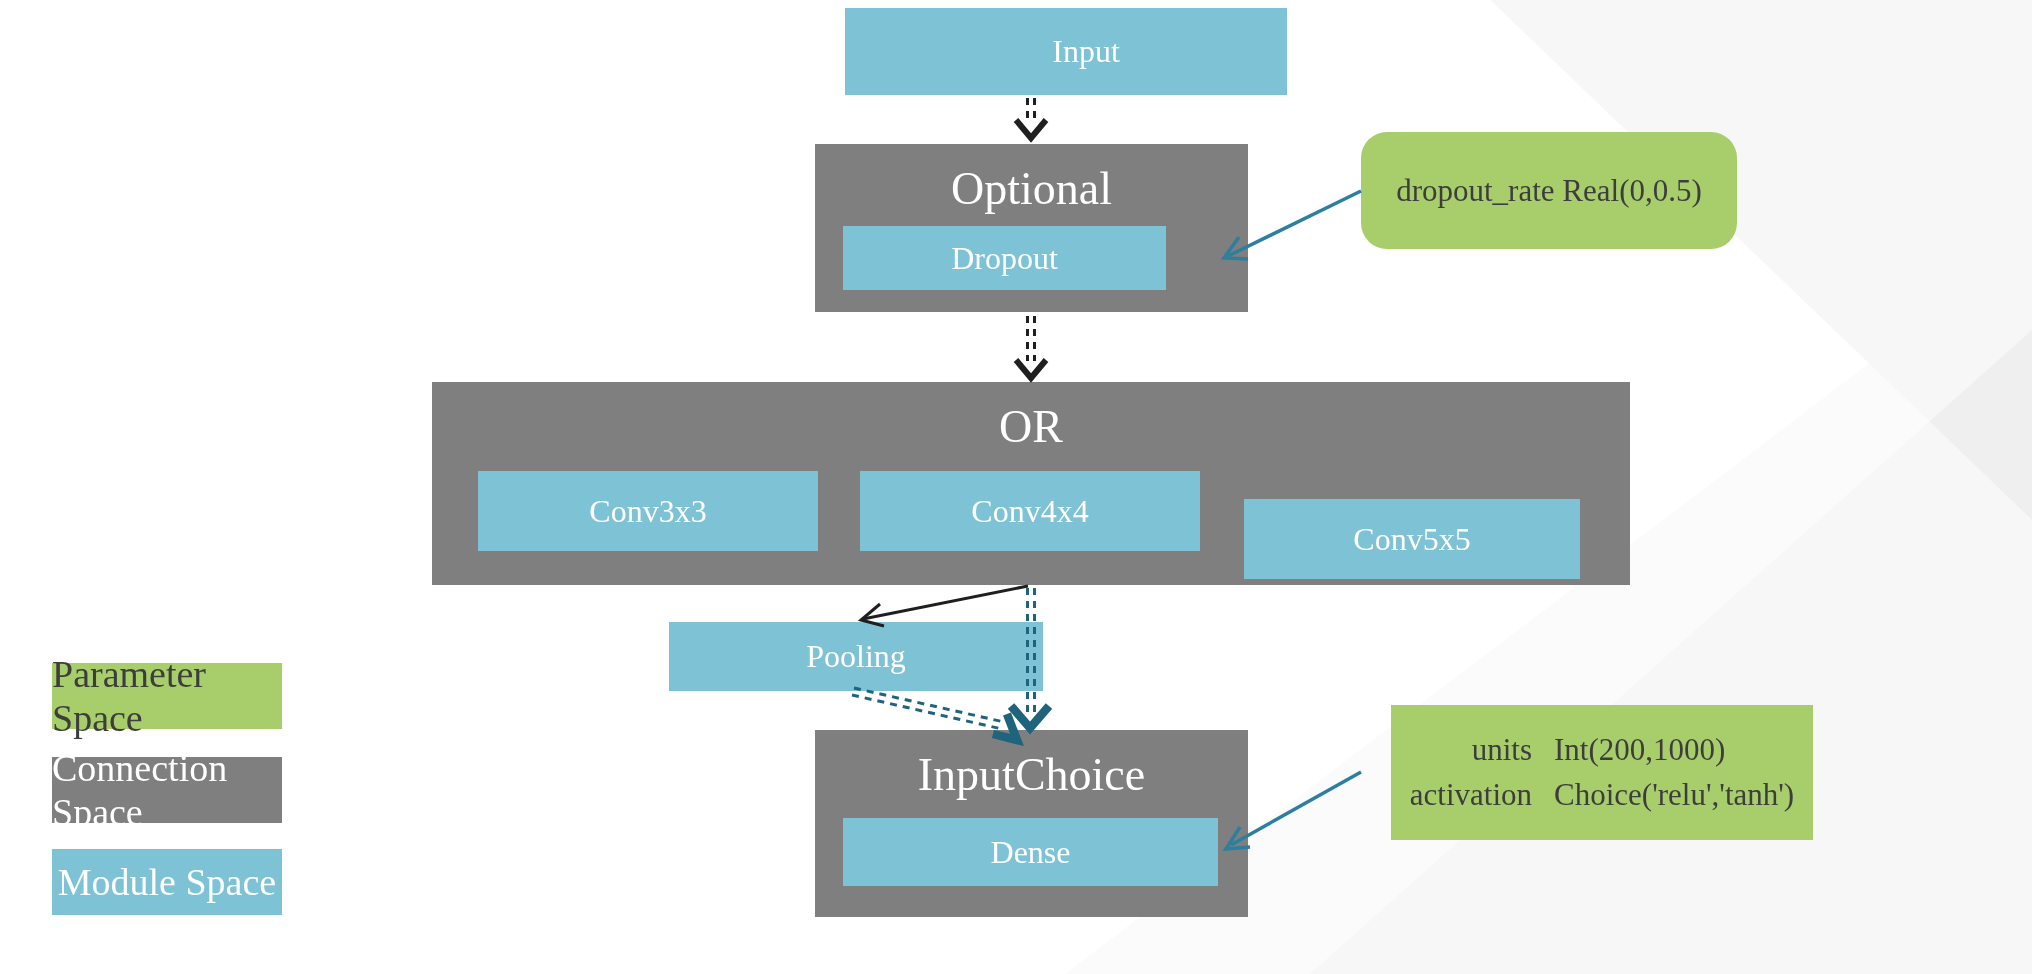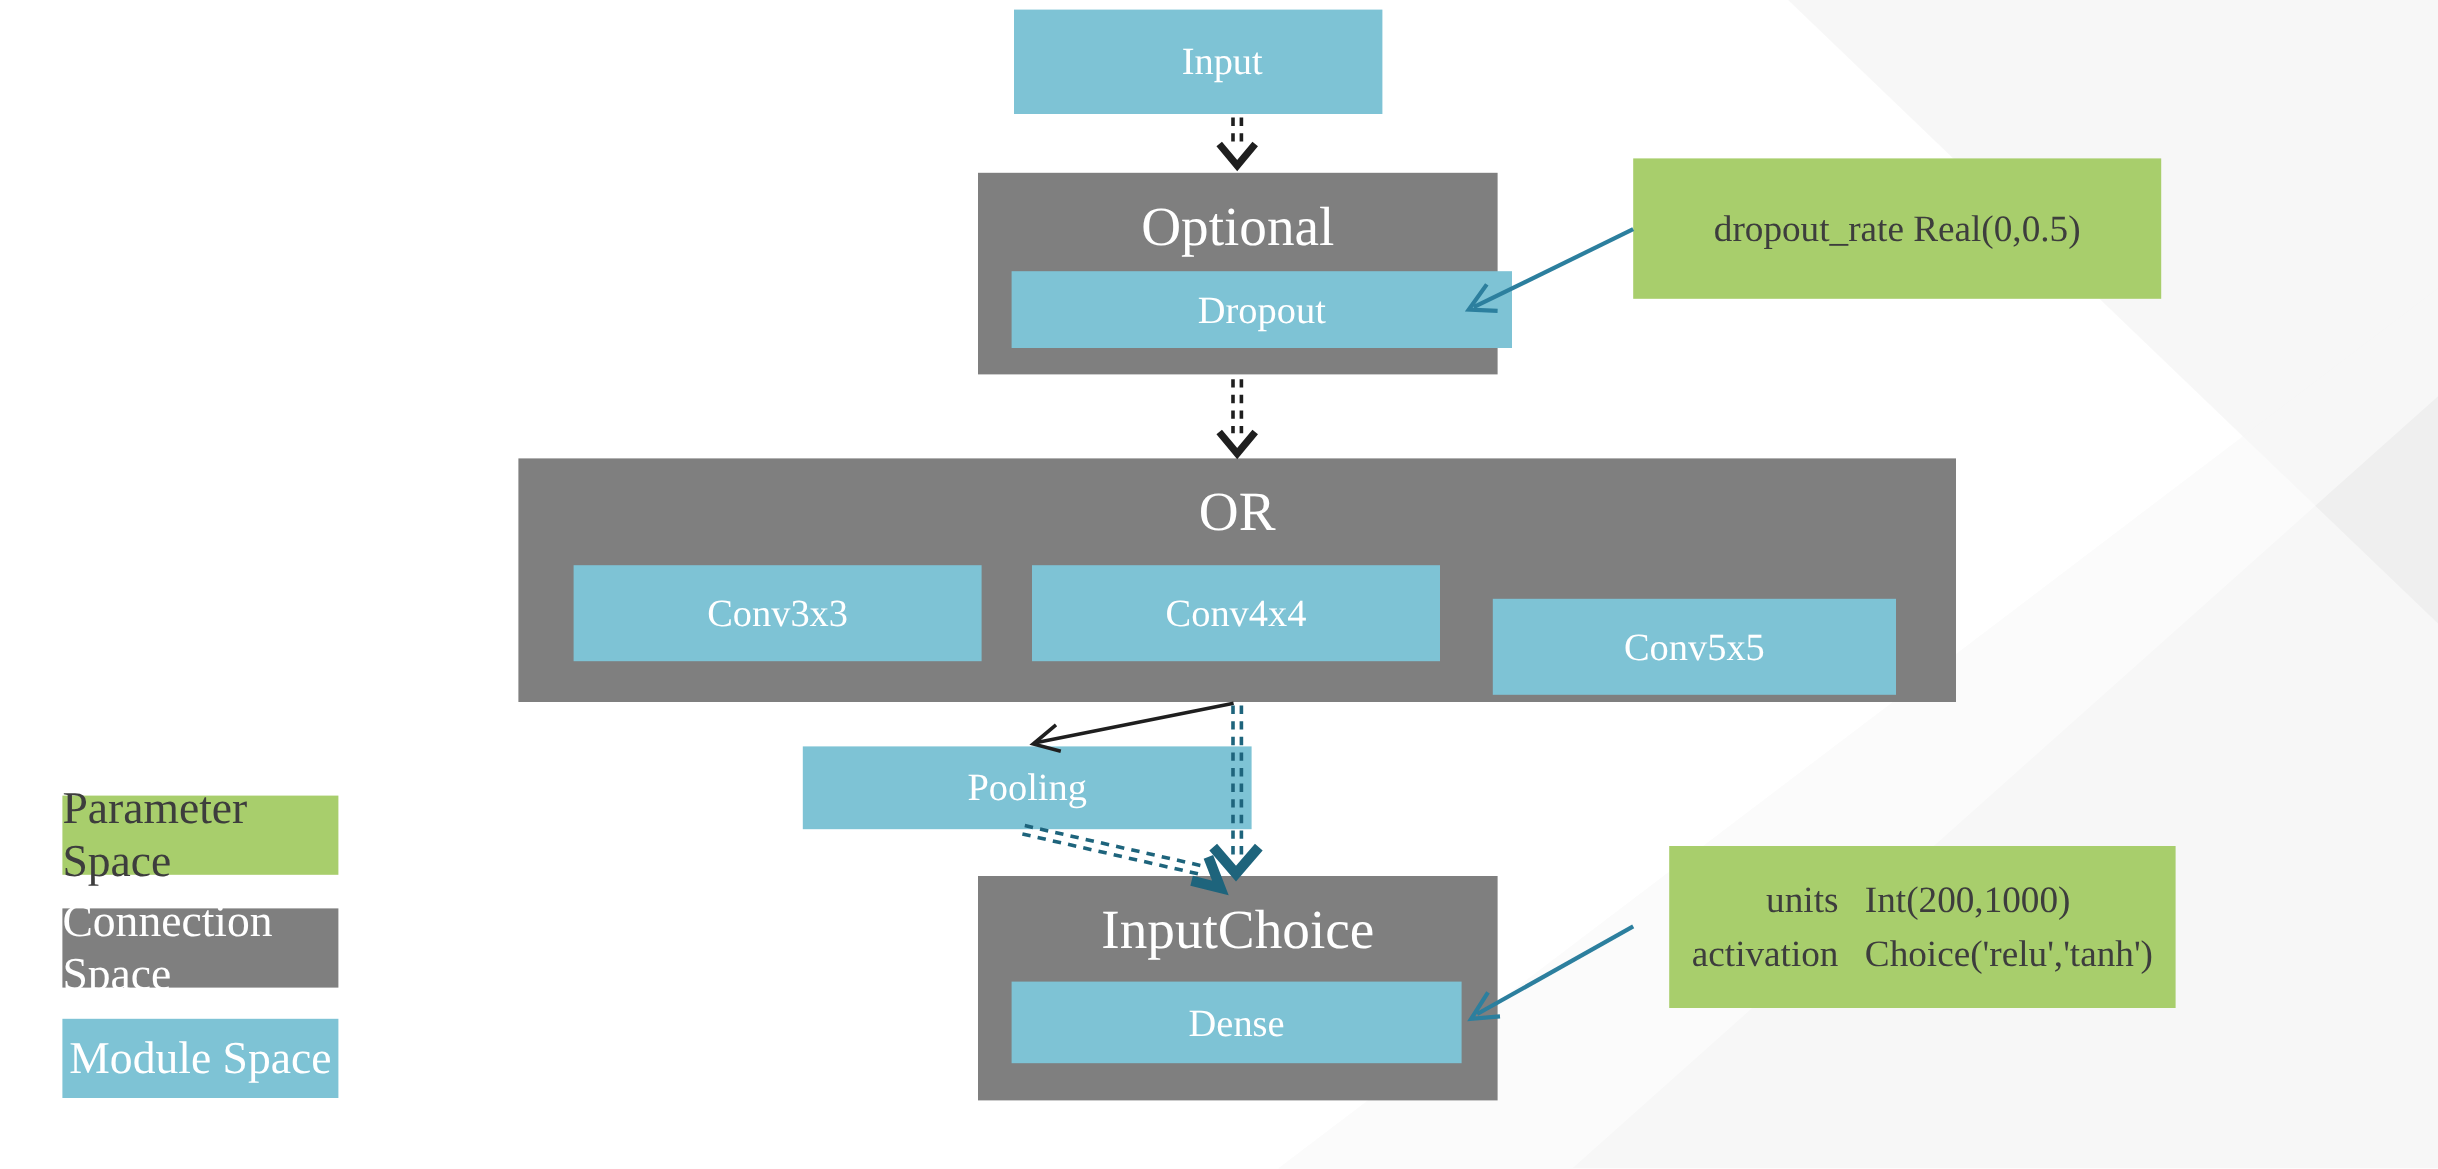--- a/index.html
+++ b/index.html
@@ -25,31 +25,31 @@
     pointer-events:none;
   }
   .box{position:absolute;display:flex;align-items:center;justify-content:center;box-sizing:border-box;}
   .module{background:var(--module-space);color:var(--white-text);font-size:32px;}
   .group{background:var(--connection-space);color:var(--white-text);
          display:block;}
   .group-title{width:100%;text-align:center;padding-top:18px;font-size:46px;color:var(--white-text);}
   .param{background:var(--parameter-space);color:var(--dark-text);font-size:31px;}
 
   
-  .input-box      {left:845px; top:8px;   width:307px; height:87px;padding-left:40px;}
+  .input-box      {left:845px; top:8px;   width:442px; height:87px;padding-left:40px;}
   .optional-box   {left:815px; top:144px; width:433px; height:168px;}
-  .dropout-box    {left:843px; top:226px; width:417px; height:64px;}
+  .dropout-box    {left:843px; top:226px; width:323px; height:64px;}
   .or-box         {left:432px; top:382px; width:1198px;height:203px;}
   .conv3x3-box    {left:478px; top:471px; width:340px; height:80px;}
   .conv4x4-box    {left:860px; top:471px; width:340px; height:80px;}
   .conv5x5-box    {left:1244px;top:499px; width:336px; height:80px;}
   .pooling-box    {left:669px; top:622px; width:374px; height:69px;}
   .inputchoice-box{left:815px; top:730px; width:433px; height:187px;}
   .dense-box      {left:843px; top:818px; width:375px; height:68px;}
-  .green1-box     {left:1361px;top:132px; width:440px; height:117px;}
+  .green1-box     {left:1361px;top:132px; width:376px; height:117px;border-radius:26px;}
   .green2-box     {left:1361px;top:705px; width:422px; height:135px;margin-left:30px;}
 
   .green2-grid{display:grid;grid-template-columns:auto auto;column-gap:22px;row-gap:4px;line-height:1.3;}
   .green2-grid .pname{text-align:right;}
   .green2-grid .pval{text-align:left;}
 
   
   .legend-item{left:52px;width:230px;height:66px;font-size:38px;}
   .legend-param {top:663px;background:var(--parameter-space);color:var(--dark-text);}
   .legend-conn  {top:757px;background:var(--connection-space);color:var(--white-text);}

